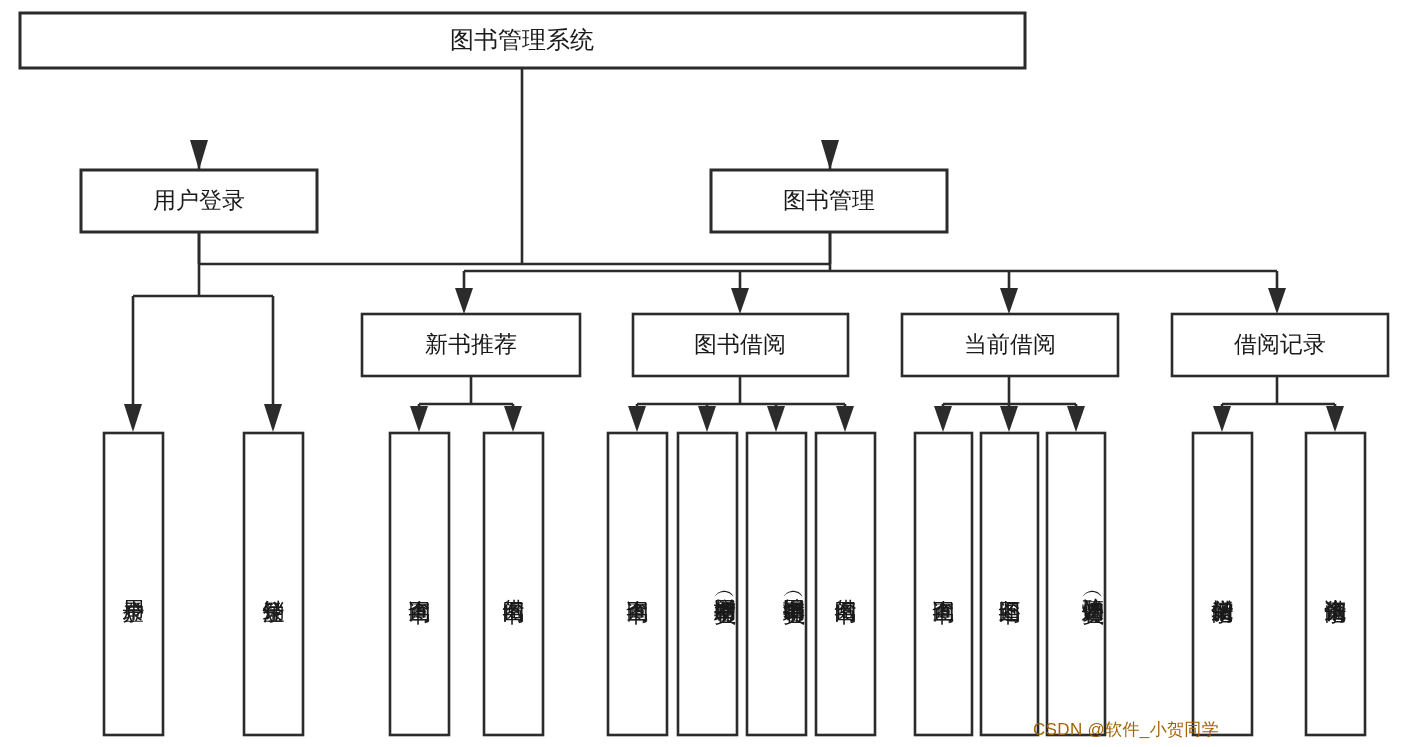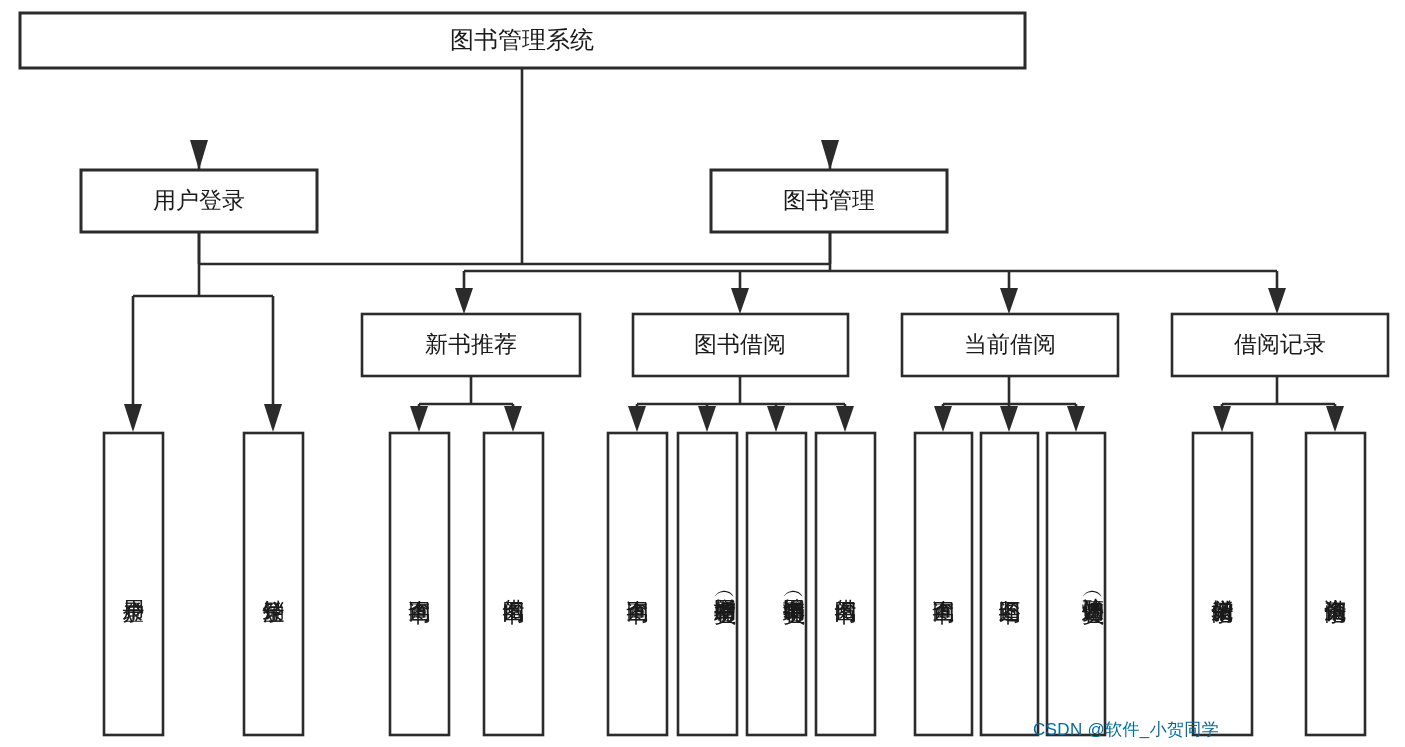--- a/index.html
+++ b/index.html
@@ -72,21 +72,21 @@
     letter-spacing: 0.04em;
     text-align: center;
     pointer-events: none;
   }
   .watermark {
     position: absolute;
     right: 12px;
     bottom: 6px;
     font-family: "Liberation Sans", "DejaVu Sans", sans-serif;
     font-size: 17px;
-    color: #0369a1;
+    color: #a16207;
     white-space: nowrap;
     letter-spacing: 0.02em;
   }
 </style>
 </head>
 <body>
 
 <div id="diagram-root">
 
   <svg id="tree-svg" viewBox="0 0 1405 747" xmlns="http://www.w3.org/2000/svg">

